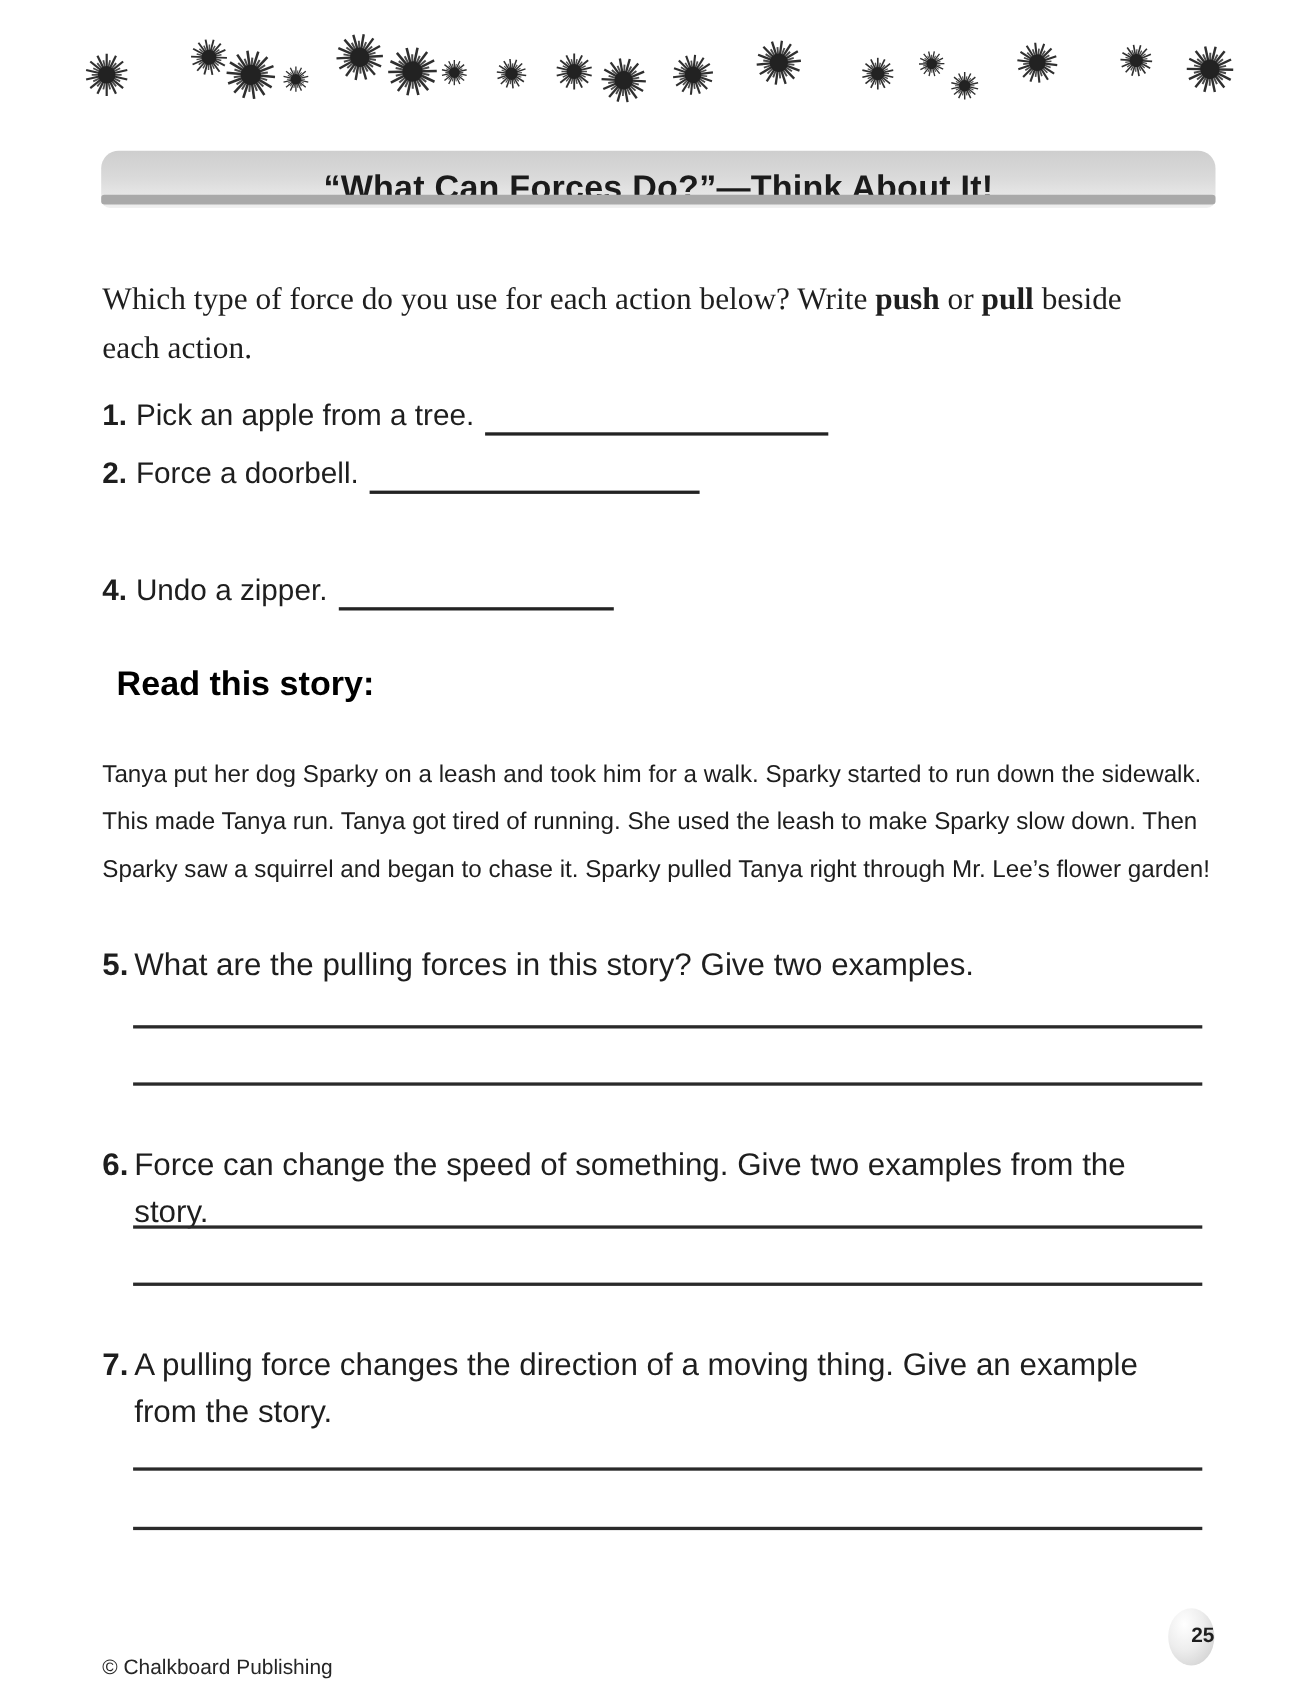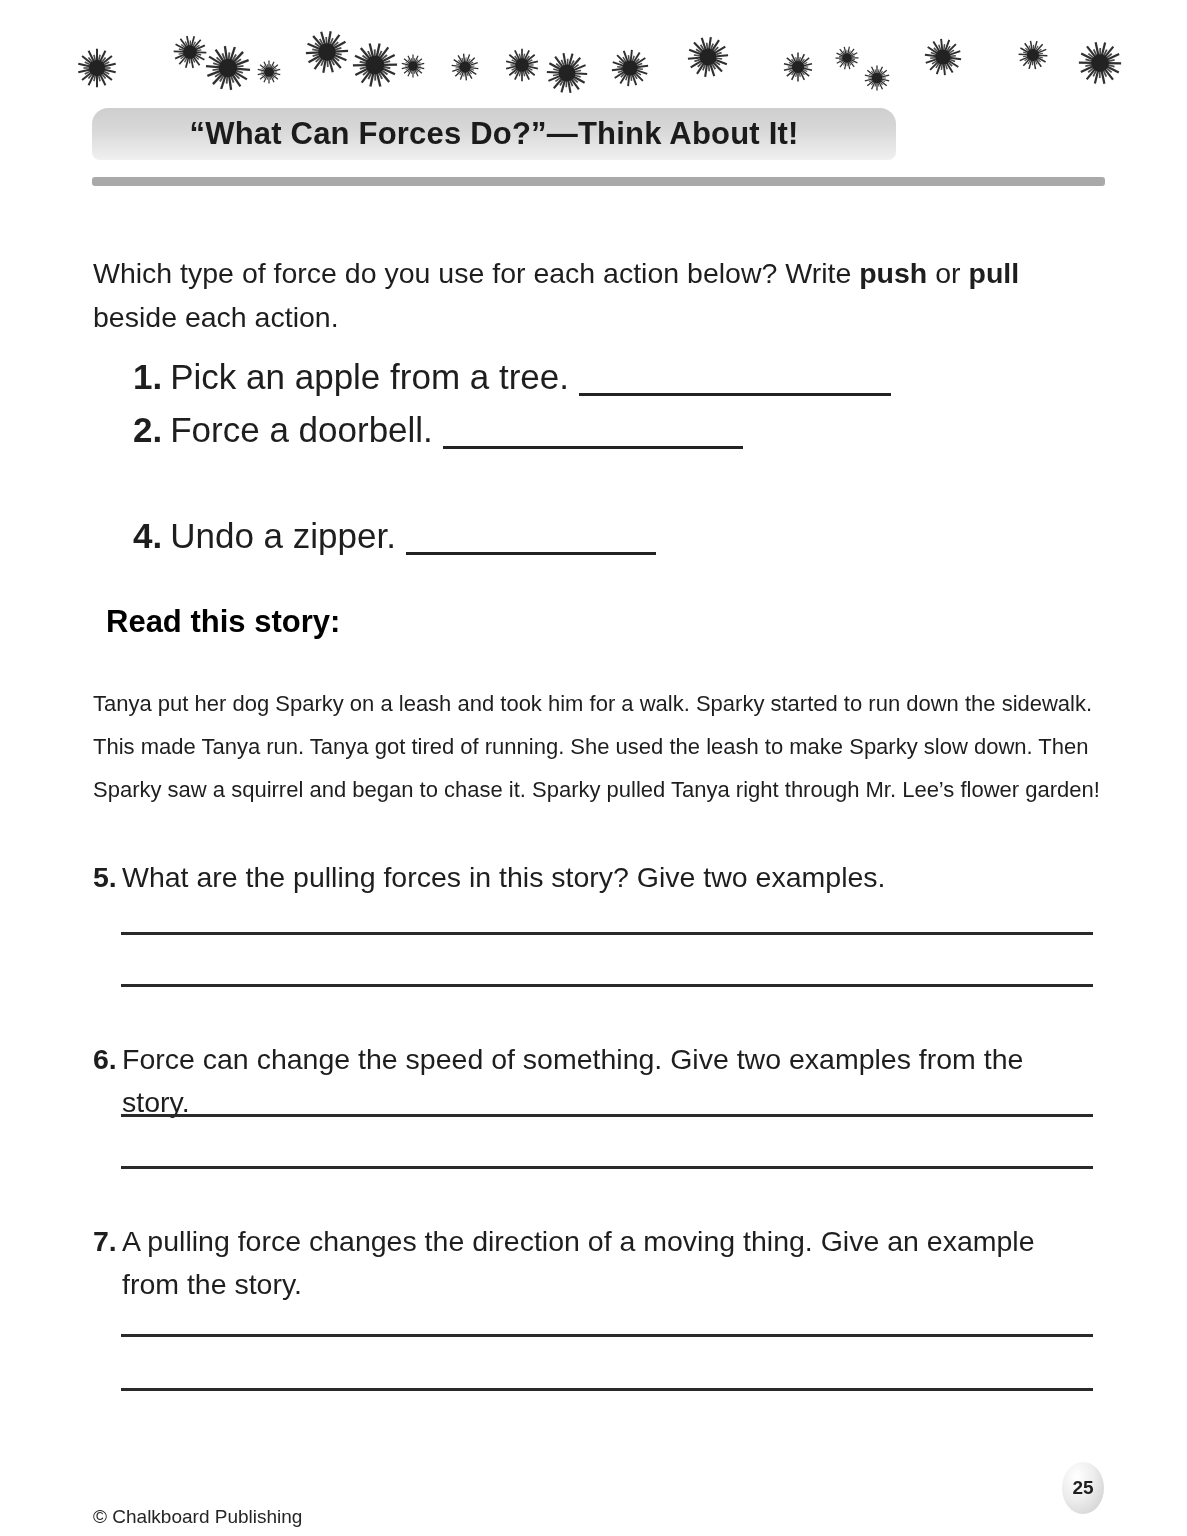--- a/index.html
+++ b/index.html
@@ -9,39 +9,39 @@
     background:#ffffff;
     font-family:"Liberation Sans", sans-serif;
     color:#1e1e1e;
     overflow:hidden;
   }
   
   .stars{position:absolute;left:0;top:0;width:1187px;height:118px;}
   .star{position:absolute;display:block;}
   
   .banner{
-    position:absolute;left:92px;top:108px;width:804px;height:52px;
+    position:absolute;left:92px;top:137px;width:1013px;height:52px;
     background:linear-gradient(180deg,#cecece 0%,#d9d9d9 45%,#f0f0f0 100%);
     border-radius:16px 16px 8px 8px;
-    display:flex;align-items:center;justify-content:center;
+    display:flex;align-items:flex-end;justify-content:center;
   }
   .banner-shadow{
     position:absolute;left:92px;top:177px;width:1013px;height:9px;
     background:#a9a9a9;border-radius:3px;
   }
   .banner-title{
     font-size:31px;font-weight:bold;color:#1b1b1b;letter-spacing:0.2px;
   }
   
   .intro{
     position:absolute;left:93px;top:222px;width:952px;
-    font-size:28.5px;line-height:44px;
+    font-size:28.5px;line-height:44px;font-family:Liberation Serif, serif;
   }
   .b{font-weight:bold;}
-  .sq{position:absolute;left:93px;font-size:35px;line-height:38px;white-space:nowrap;margin-left:40px;}
+  .sq{position:absolute;left:93px;font-size:27px;line-height:38px;white-space:nowrap;}
   .sq .num{font-weight:bold;margin-right:8px;}
   .blank{
     display:inline-block;height:30px;vertical-align:bottom;
     border-bottom:3px solid #232323;margin-left:10px;
   }
   .blank-1{width:312px;}
   .blank-2{width:300px;}
   .blank-3{width:272px;}
   .blank-4{width:250px;}
   .story-heading{
@@ -67,21 +67,21 @@
   .r5{top:1334px;} .r6{top:1388px;}
   
   .copyright{
     position:absolute;left:93px;top:1476px;
     font-size:19px;color:#262626;margin-top:30px;
   }
   .page-circle{
     position:absolute;left:1062px;top:1462px;width:42px;height:52px;
     border-radius:50%;
     background:radial-gradient(ellipse at 35% 28%, #ffffff 0%, #ededed 45%, #c8c8c8 100%);
-    display:flex;align-items:center;justify-content:center;
+    display:flex;align-items:center;justify-content:flex-end;
     font-size:19px;font-weight:bold;color:#1e1e1e;
   }
 </style>
 </head>
 <body>
 
 <div class="sheet">
 
   <svg width="0" height="0" style="position:absolute" aria-hidden="true">
     <defs>

